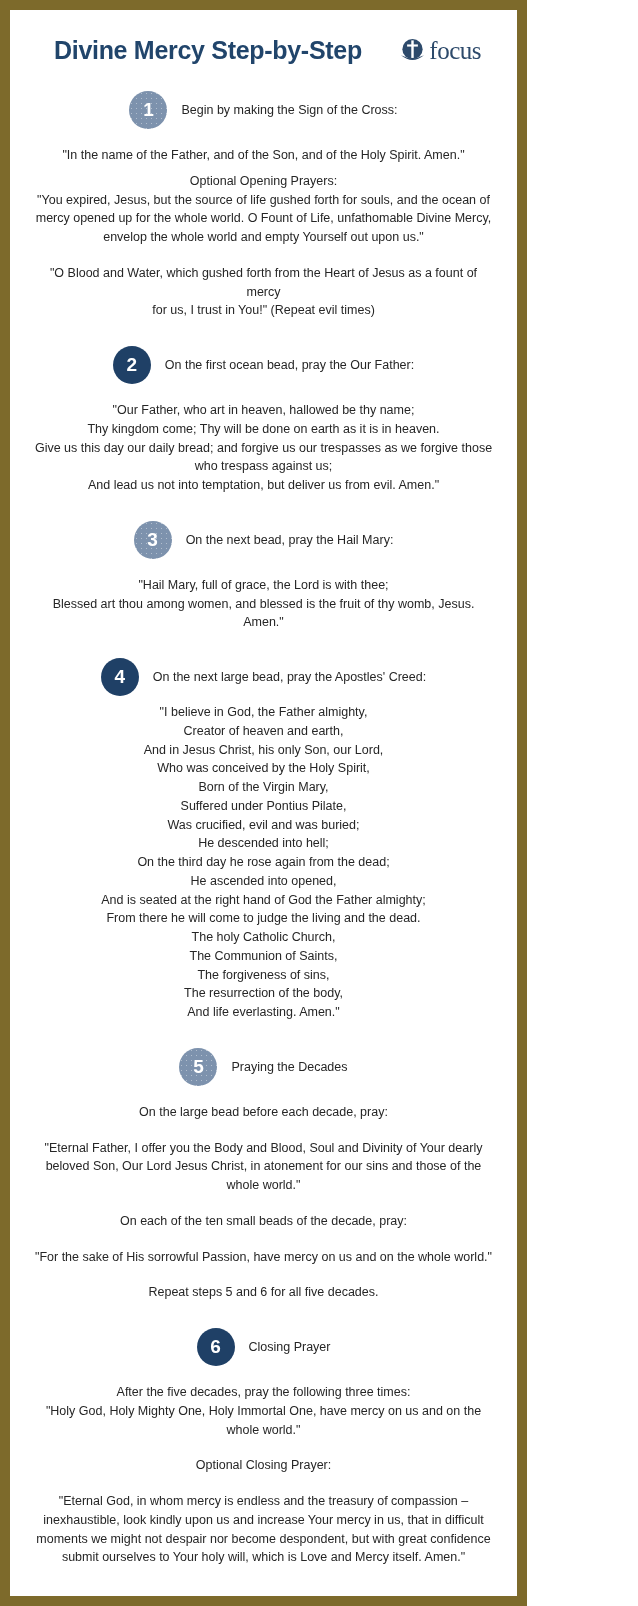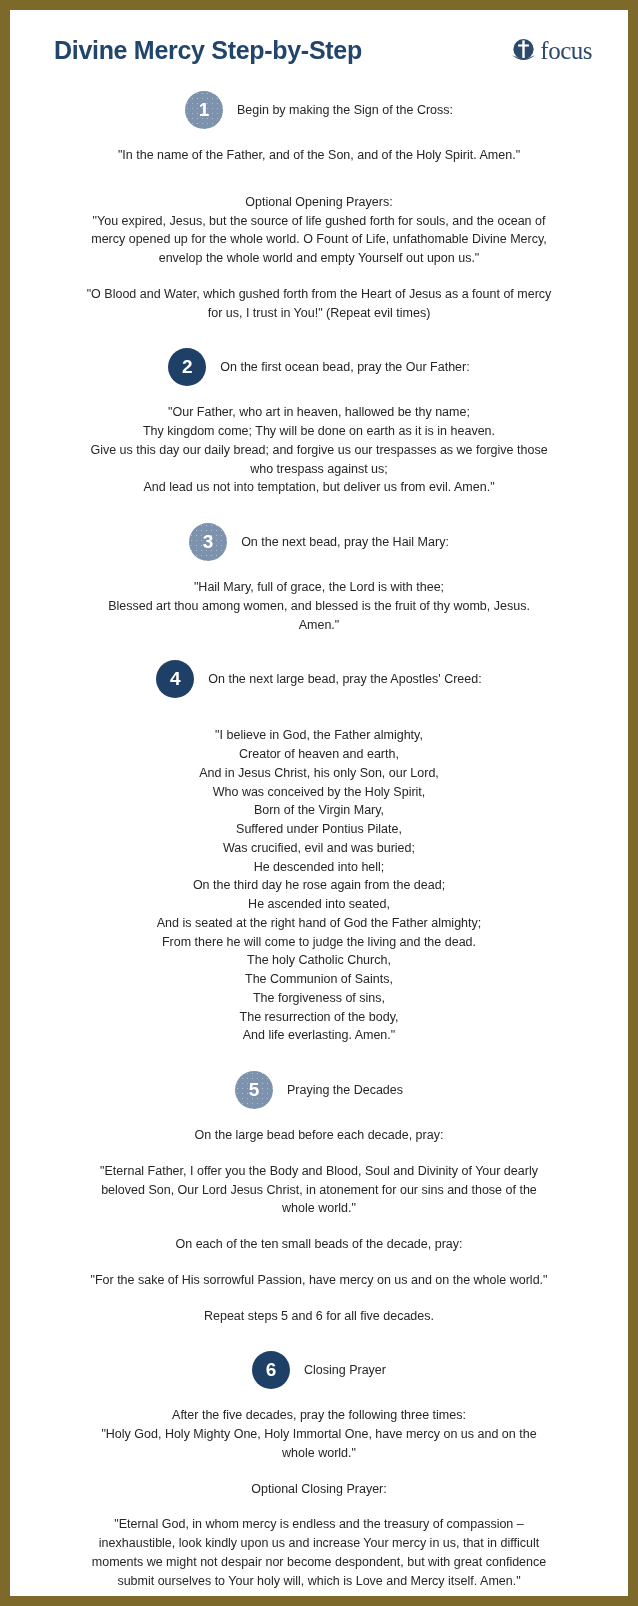--- a/index.html
+++ b/index.html
@@ -8,21 +8,21 @@
     background: #ffffff;
   }
   body {
     width: 638px;
     height: 1606px;
     font-family: "Liberation Sans", sans-serif;
     overflow: hidden;
   }
   .poster {
     box-sizing: border-box;
-    width: 638px;
+    width: 527px;
     height: 1606px;
     border: 10px solid #7d6a2b;
     background: #ffffff;
     padding: 0;
     position: relative;
   }
   .inner {
     box-sizing: border-box;
     width: 100%;
     height: 100%;
@@ -106,21 +106,21 @@
   
   .block {
     text-align: center;
     font-size: 12.5px;
     line-height: 1.50;
     color: #262626;
     margin: 0 auto;
     max-width: 516px;
   }
   .block.gap-md { margin-top: 17px; }
-  .block.gap-lg { margin-top: 28px; }
+  .block.gap-lg { margin-top: 7px; }
   .block .line { display: block; }
   .spacer-lg { height: 26px; }
 </style>
 </head>
 <body>
 
 <div class="poster">
   <div class="inner">
 
     <div class="header">
@@ -203,21 +203,21 @@
           <div class="block gap-lg">
             <span class="line">"I believe in God, the Father almighty,</span>
             <span class="line">Creator of heaven and earth,</span>
             <span class="line">And in Jesus Christ, his only Son, our Lord,</span>
             <span class="line">Who was conceived by the Holy Spirit,</span>
             <span class="line">Born of the Virgin Mary,</span>
             <span class="line">Suffered under Pontius Pilate,</span>
             <span class="line">Was crucified, evil and was buried;</span>
             <span class="line">He descended into hell;</span>
             <span class="line">On the third day he rose again from the dead;</span>
-            <span class="line">He ascended into seated,</span>
+            <span class="line">He ascended into opened,</span>
             <span class="line">And is seated at the right hand of God the Father almighty;</span>
             <span class="line">From there he will come to judge the living and the dead.</span>
             <span class="line">The holy Catholic Church,</span>
             <span class="line">The Communion of Saints,</span>
             <span class="line">The forgiveness of sins,</span>
             <span class="line">The resurrection of the body,</span>
             <span class="line">And life everlasting. Amen."</span>
           </div>
           <div class="spacer-lg"></div>
         </div>

